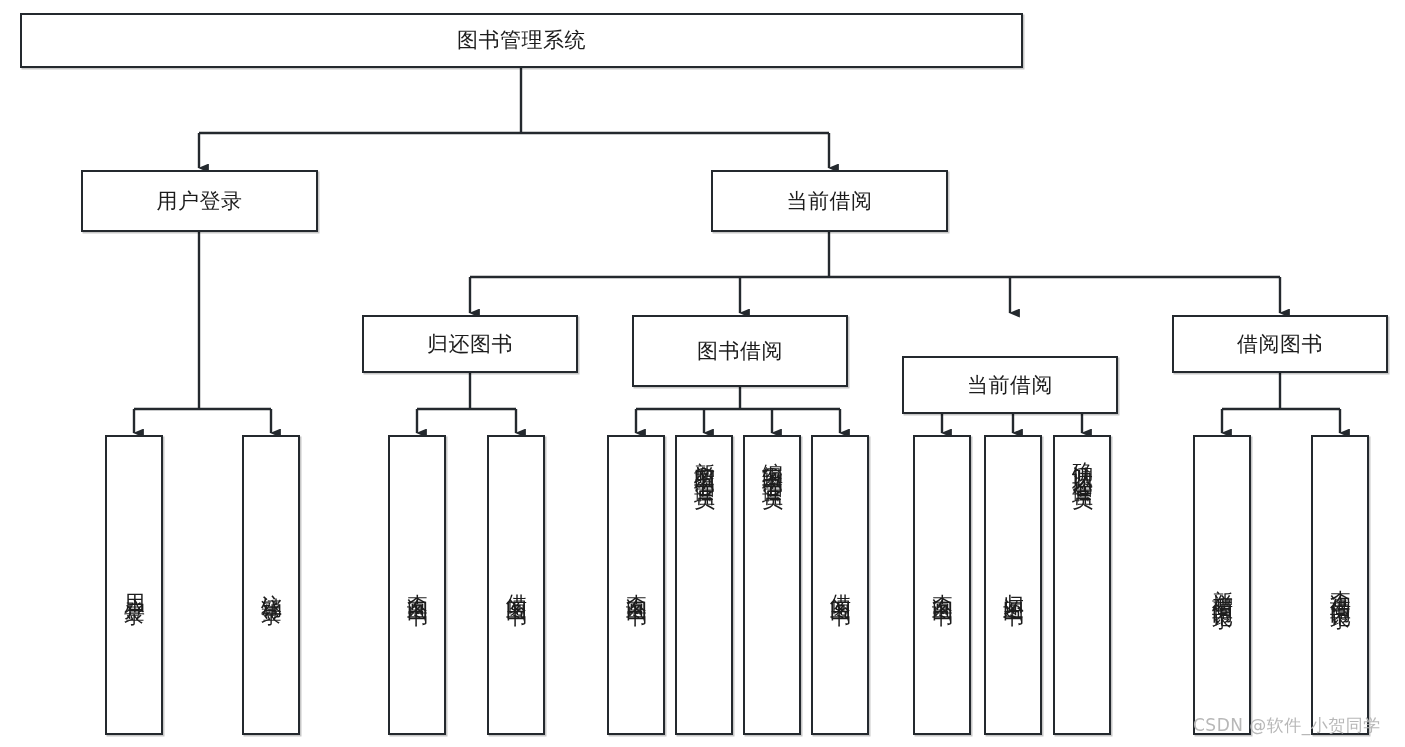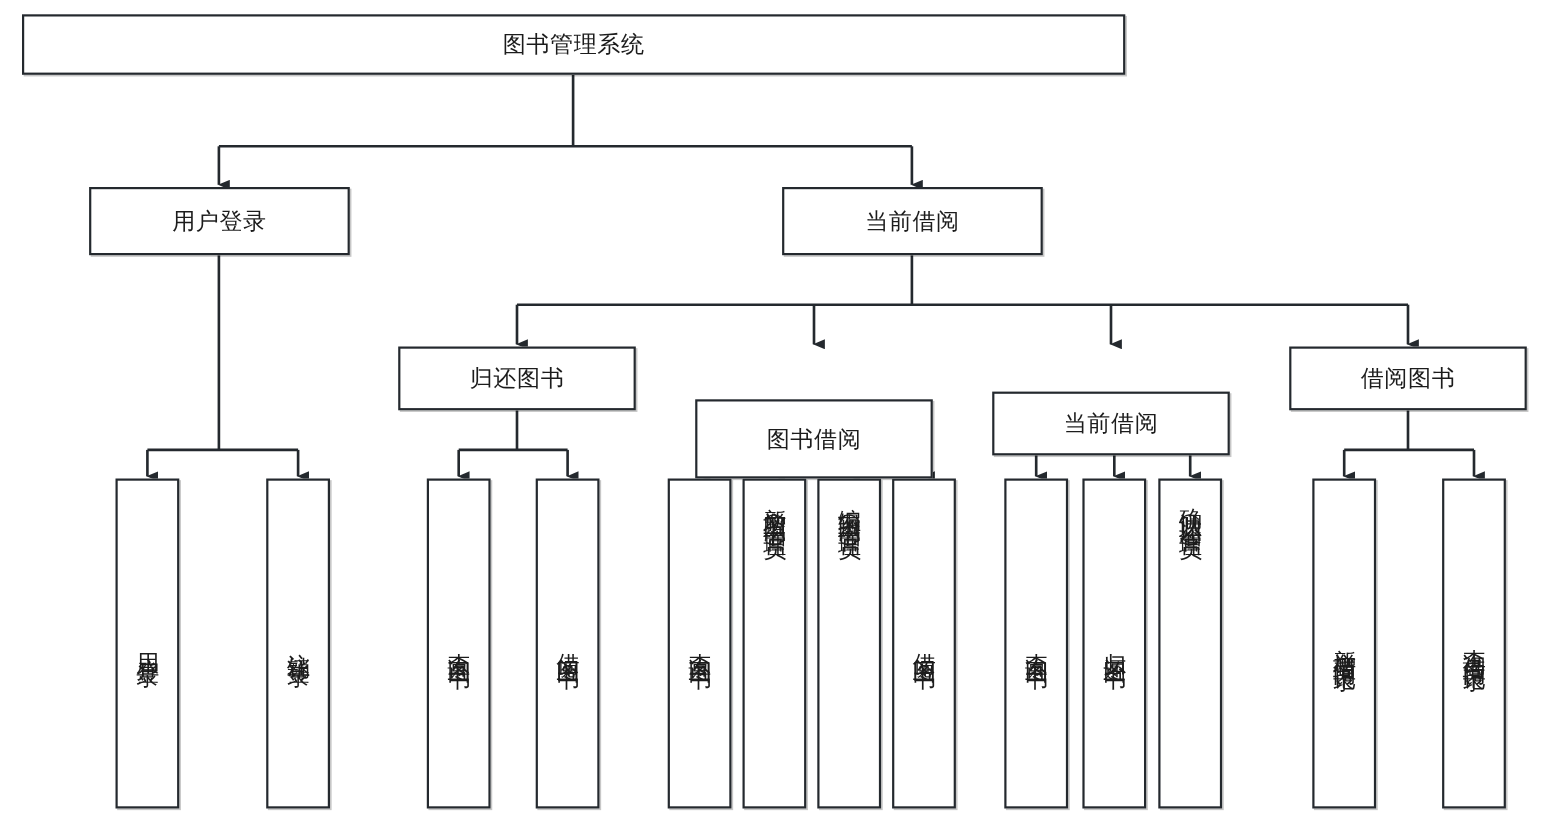--- a/index.html
+++ b/index.html
@@ -123,21 +123,21 @@
   <div class="node" id="node-l1-0" style="left: 81px; top: 170px; width: 237px; height: 62px;">
     <span class="label">用户登录</span>
   </div>
   <div class="node" id="node-l1-1" style="left: 711px; top: 170px; width: 237px; height: 62px;">
     <span class="label">当前借阅</span>
   </div>
 
   <div class="node" id="node-l2-0" style="left: 362px; top: 315px; width: 216px; height: 58px;">
     <span class="label">归还图书</span>
   </div>
-  <div class="node" id="node-l2-1" style="left: 632px; top: 315px; width: 216px; height: 72px; margin-top: 48px;">
+  <div class="node" id="node-l2-1" style="left: 632px; top: 315px; width: 216px; height: 72px;">
     <span class="label">图书借阅</span>
   </div>
   <div class="node" id="node-l2-2" style="left: 902px; top: 315px; width: 216px; height: 58px; margin-top: 41px;">
     <span class="label">当前借阅</span>
   </div>
   <div class="node" id="node-l2-3" style="left: 1172px; top: 315px; width: 216px; height: 58px;">
     <span class="label">借阅图书</span>
   </div>
 
   <div class="node leaf centered" id="node-leaf-0" style="left: 105px; top: 435px; width: 58px; height: 300px;">
@@ -173,14 +173,15 @@
   <div class="node leaf" id="node-leaf-10" style="left: 1053px; top: 435px; width: 58px; height: 300px;">
     <span class="label">确认归还（管理员）</span>
   </div>
   <div class="node leaf centered" id="node-leaf-11" style="left: 1193px; top: 435px; width: 58px; height: 300px;">
     <span class="label">新增借阅记录</span>
   </div>
   <div class="node leaf centered" id="node-leaf-12" style="left: 1311px; top: 435px; width: 58px; height: 300px;">
     <span class="label">查询借阅记录</span>
   </div>
 
+  <div class="watermark" id="wm" style="left: 1193px; top: 714px;">CSDN @软件_小贺同学</div>
 
 </div>
 
 </body></html>

